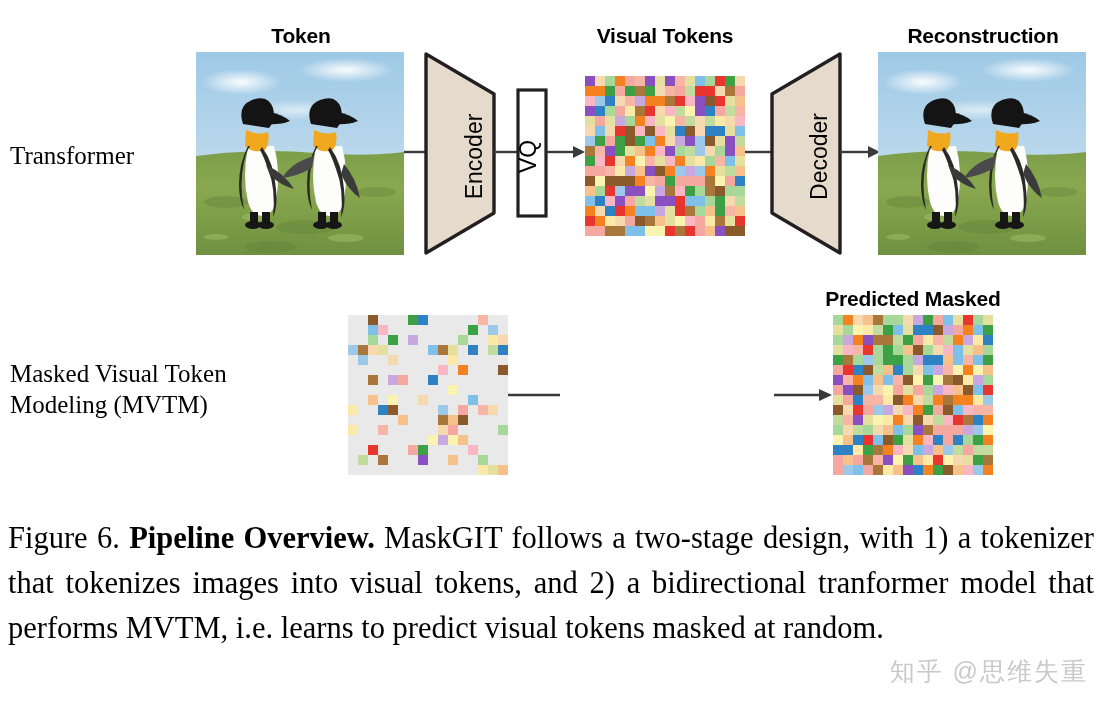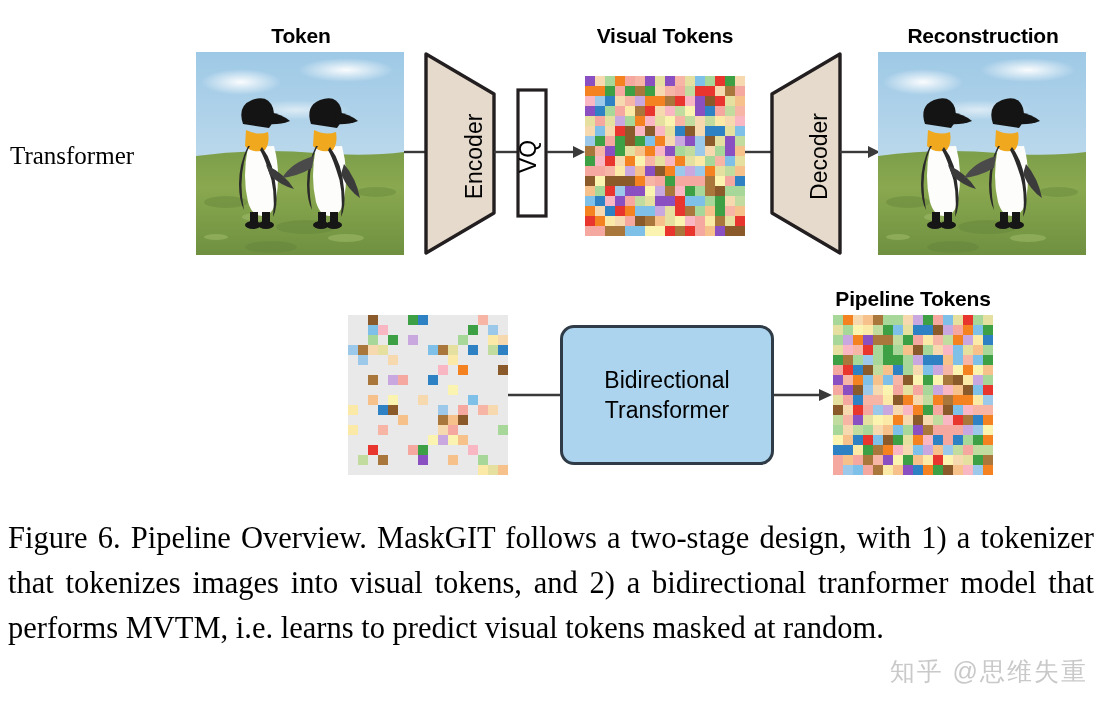--- a/index.html
+++ b/index.html
@@ -99,21 +99,21 @@
     left: 8px;
     top: 516px;
     width: 1086px;
     font-family: "Liberation Serif", "DejaVu Serif", serif;
     font-size: 30.5px;
     line-height: 45px;
     color: #000;
     text-align: justify;
     text-justify: inter-word;
   }
-  .caption b { font-weight: normal; }
+  .caption b { font-weight: bold; }
 
   .watermark {
     position: absolute;
     right: 14px;
     top: 655px;
     font-family: "Liberation Sans", "DejaVu Sans", sans-serif;
     font-size: 25px;
     color: #c9c9c9;
     letter-spacing: 2px;
     white-space: nowrap;
@@ -556,20 +556,22 @@
         <path d="M118 104 q-22 6 -32 22 q16 -2 30 -10 z" fill="#4a4a4a"></path>
         <path d="M148 112 q12 14 16 34 q-12 -8 -19 -24 z" fill="#3b3b3b"></path>
         <rect x="122" y="160" width="8" height="12" fill="#161616"></rect>
         <rect x="134" y="160" width="8" height="12" fill="#161616"></rect>
         <ellipse cx="125" cy="173" rx="8" ry="4" fill="#161616"></ellipse>
         <ellipse cx="138" cy="173" rx="8" ry="4" fill="#161616"></ellipse>
       </g>
     </svg>
   </div>
 
+  <div class="row-label" style="left:10px; top:358px;">Masked Visual Token
+Modeling (MVTM)</div>
 
   <div class="token-grid" style="left:348px; top:315px; width:160px; height:160px;
               grid-template-columns:repeat(16,1fr); grid-template-rows:repeat(16,1fr);">
       <i style="background: rgb(233, 233, 233);"></i>
       <i style="background: rgb(233, 233, 233);"></i>
       <i style="background: rgb(139, 90, 43);"></i>
       <i style="background: rgb(233, 233, 233);"></i>
       <i style="background: rgb(233, 233, 233);"></i>
       <i style="background: rgb(233, 233, 233);"></i>
       <i style="background: rgb(62, 160, 68);"></i>
@@ -821,31 +823,27 @@
       <i style="background: rgb(233, 233, 233);"></i>
       <i style="background: rgb(251, 233, 168);"></i>
       <i style="background: rgb(229, 224, 160);"></i>
       <i style="background: rgb(246, 193, 139);"></i>
     </div>
 
   <svg class="shape-svg" style="left:508px; top:388px;" width="52" height="14">
     <line x1="0" y1="7" x2="52" y2="7" stroke="#3A3A3A" stroke-width="2.4"></line>
   </svg>
 
-  <div class="tbox" style="left:560px; top:325px; width:214px; height:140px;">
-    <span>Bidirectional
-Transformer</span>
-  </div>
 
   <svg class="shape-svg" style="left:774px; top:386px;" width="58" height="18">
     <line x1="0" y1="9" x2="46" y2="9" stroke="#3A3A3A" stroke-width="2.4"></line>
     <polygon points="45,3 58,9 45,15" fill="#3A3A3A"></polygon>
   </svg>
 
-  <div class="col-label" style="left:823px; top:287px; width:180px;">Pipeline Tokens</div>
+  <div class="col-label" style="left:823px; top:287px; width:180px;">Predicted Masked</div>
   <div class="token-grid" style="left:833px; top:315px; width:160px; height:160px;
               grid-template-columns:repeat(16,1fr); grid-template-rows:repeat(16,1fr);">
       <i style="background: rgb(168, 215, 154);"></i>
       <i style="background: rgb(245, 130, 32);"></i>
       <i style="background: rgb(247, 217, 176);"></i>
       <i style="background: rgb(246, 193, 139);"></i>
       <i style="background: rgb(169, 118, 60);"></i>
       <i style="background: rgb(168, 215, 154);"></i>
       <i style="background: rgb(168, 215, 154);"></i>
       <i style="background: rgb(247, 217, 176);"></i>

